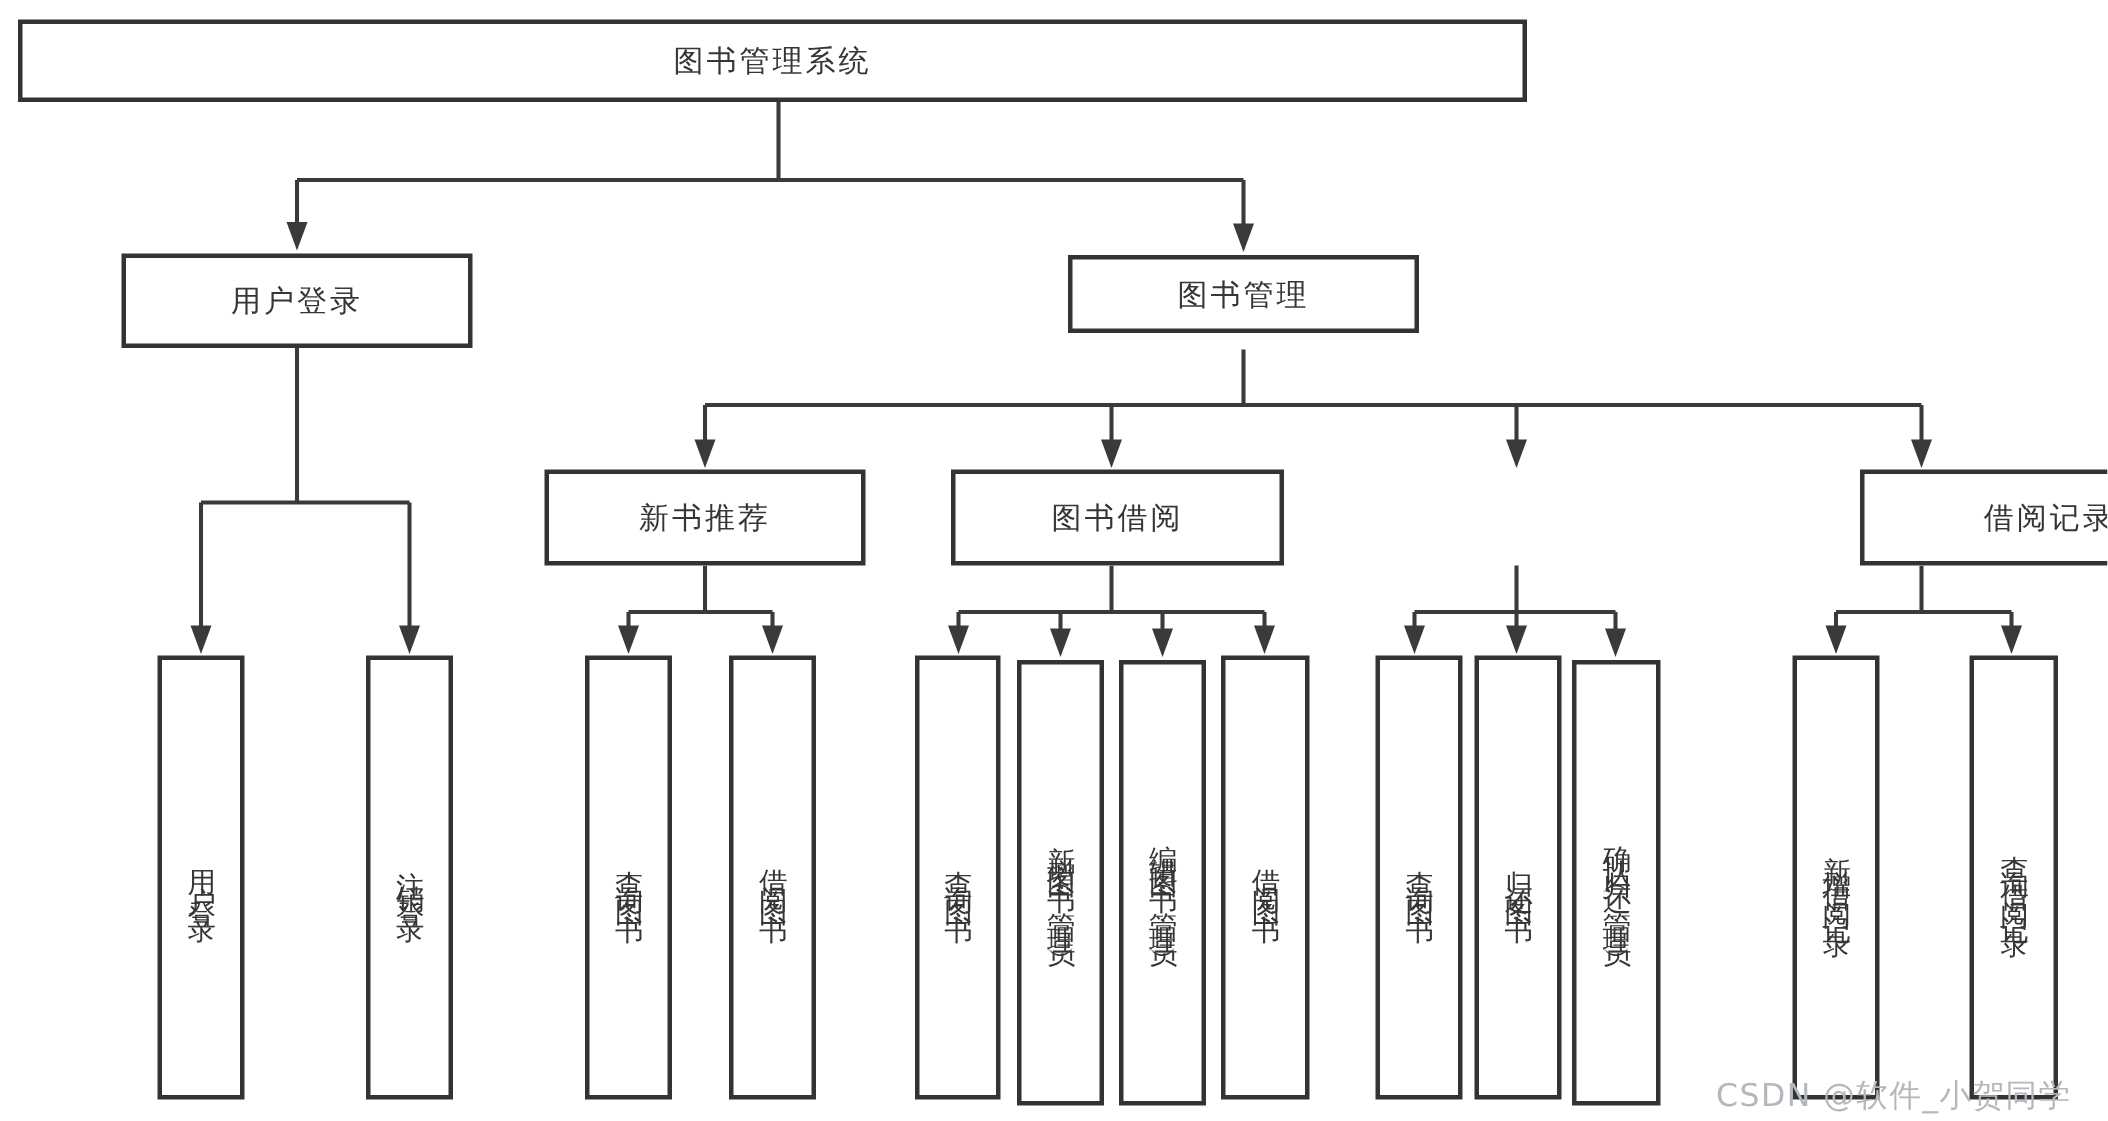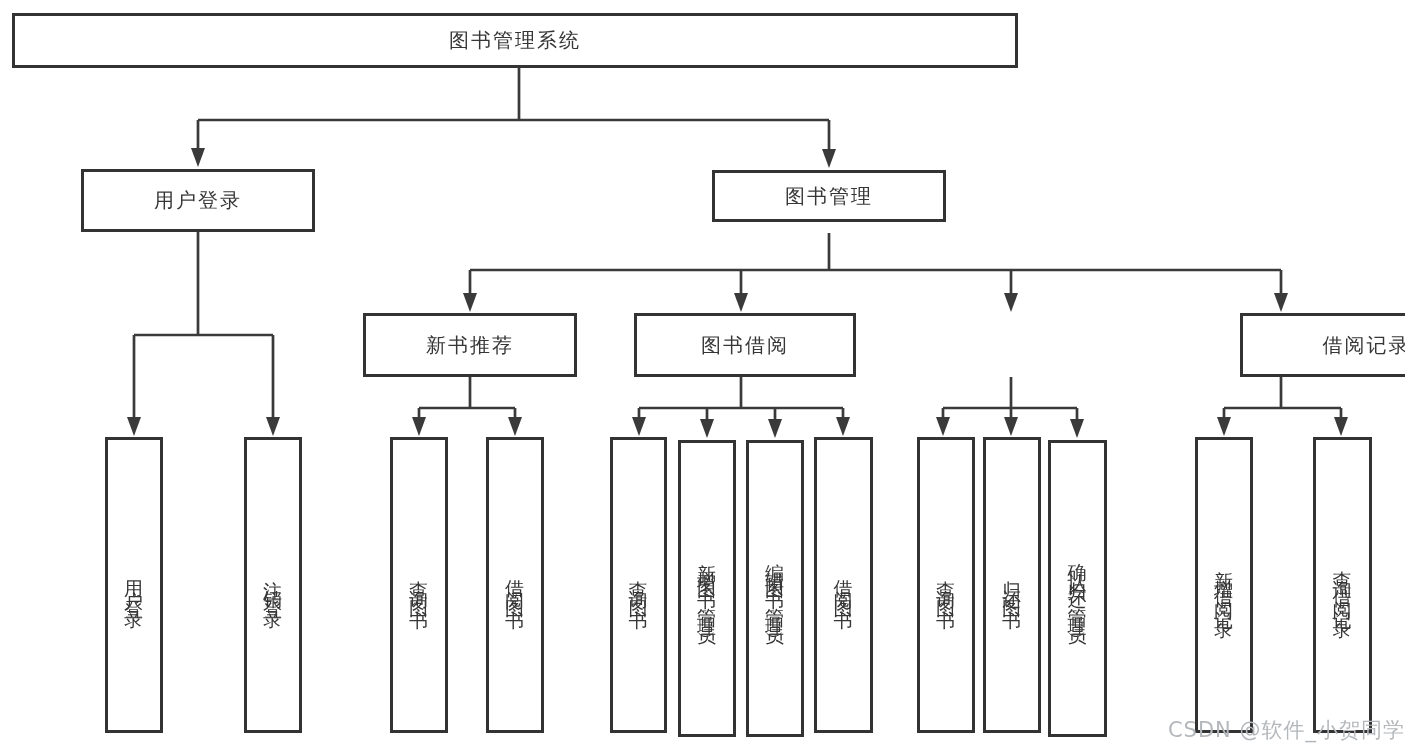--- a/index.html
+++ b/index.html
@@ -31,21 +31,21 @@
     writing-mode:vertical-rl;
     text-orientation:mixed;
     font-size:19px;
     line-height:1;
     letter-spacing:10px;
     white-space:nowrap;
   }
   .box.v.tight span{letter-spacing:9px;}
   .watermark{
     position:absolute;
-    right:0;
+    right:24px;
     bottom:3px;
     z-index:5;
     font-size:21px;
     color:#b4b8bc;
     letter-spacing:1px;
     white-space:nowrap;
     margin-left:10px;
   }
 </style>
 </head>

